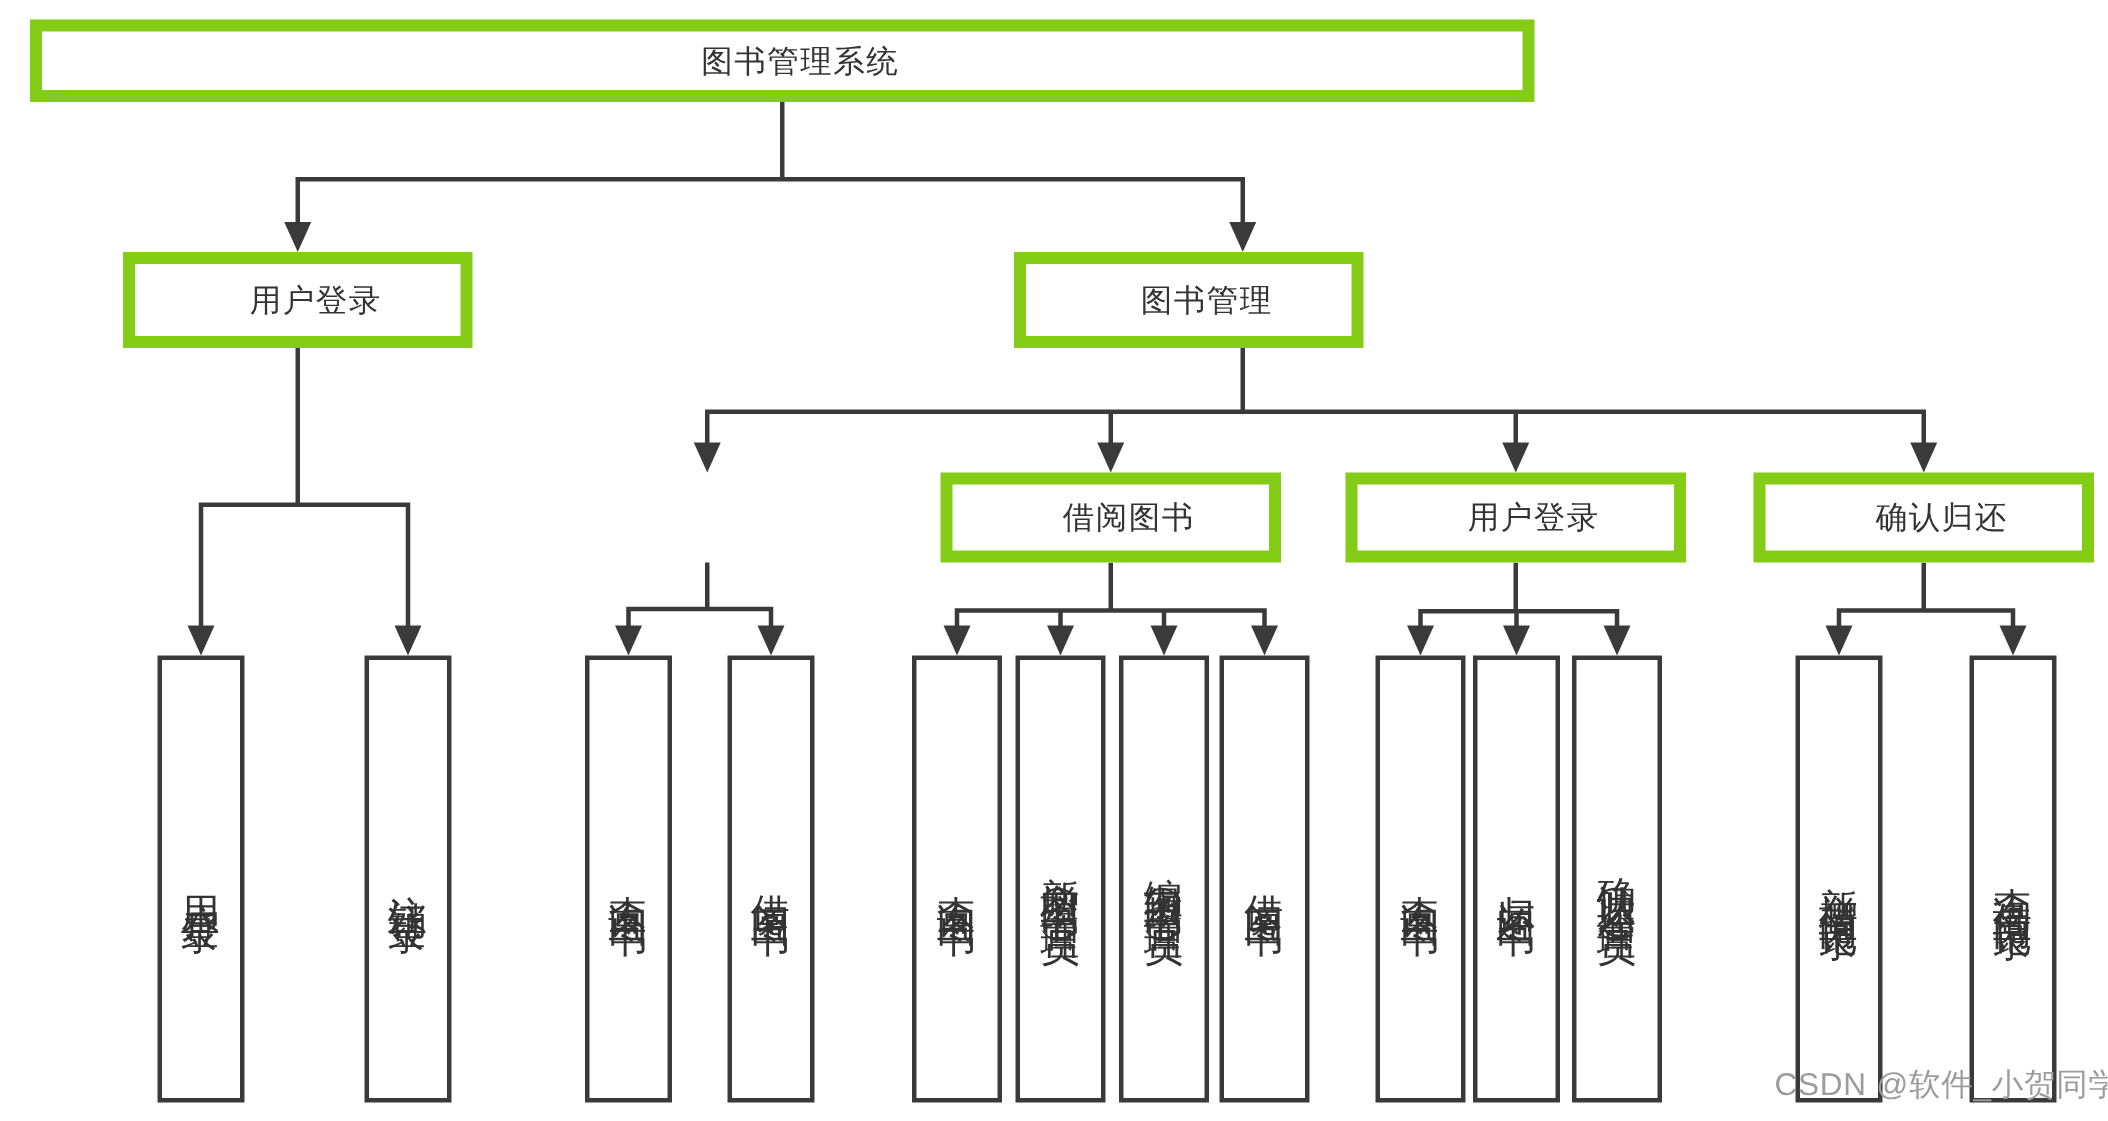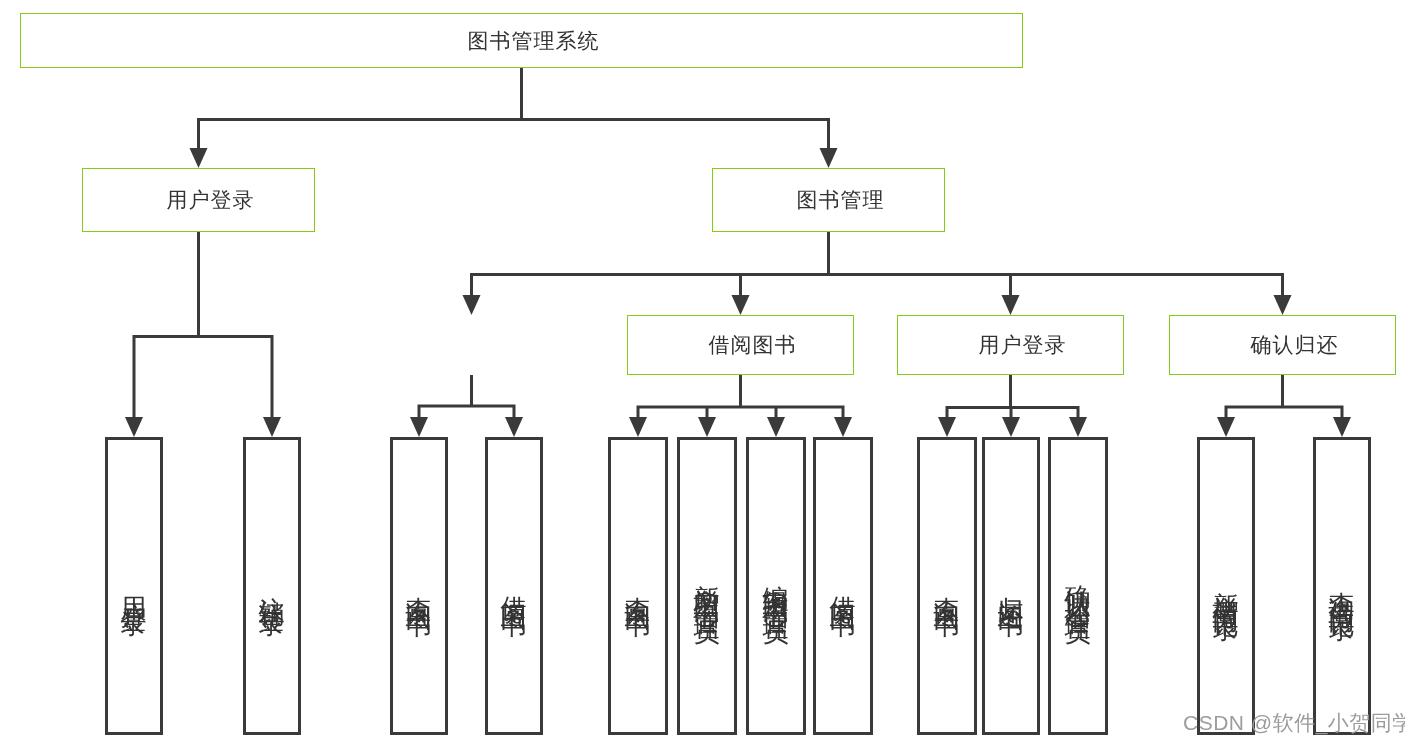--- a/index.html
+++ b/index.html
@@ -4,21 +4,21 @@
 <style>
   html,body{margin:0;padding:0;background:#fff;}
   .canvas{
     position:relative;width:1405px;height:747px;background:#fff;
     font-family:"Liberation Sans","DejaVu Sans",sans-serif;color:#333;overflow:hidden;
   }
   .connectors{position:absolute;left:0;top:0;}
   .cline{stroke:#3a3a3a;stroke-width:3;fill:none;}
   .ahead{fill:#3a3a3a;stroke:none;}
   .hnode{
-    position:absolute;box-sizing:border-box;border:1px solid #84cc16;background:#fff;
+    position:absolute;box-sizing:border-box;border:8px solid #84cc16;background:#fff;
     display:flex;align-items:center;justify-content:center;
     font-size:21px;letter-spacing:1px;white-space:nowrap;padding-left:24px;
   }
   .leaf{
     position:absolute;top:437px;height:298px;box-sizing:border-box;
     border:3px solid #3a3a3a;background:#fff;
     display:flex;align-items:center;justify-content:center;
   }
   .vtext{
     writing-mode:vertical-rl;text-orientation:mixed;
@@ -77,21 +77,21 @@
     </g>
   </svg>
 
   <div class="hnode" style="left:20px;top:13px;width:1003px;height:55px;">
     <span>图书管理系统</span>
   </div>
 
   <div class="hnode" style="left:82px;top:168px;width:233px;height:64px;">
     <span>用户登录</span>
   </div>
-  <div class="hnode" style="left:712px;top:168px;width:233px;height:64px;">
+  <div class="hnode" style="left:676px;top:168px;width:233px;height:64px;">
     <span>图书管理</span>
   </div>
 
   <div class="hnode" style="left:627px;top:315px;width:227px;height:60px;">
     <span>借阅图书</span>
   </div>
   <div class="hnode" style="left:897px;top:315px;width:227px;height:60px;">
     <span>用户登录</span>
   </div>
   <div class="hnode" style="left:1169px;top:315px;width:227px;height:60px;">

